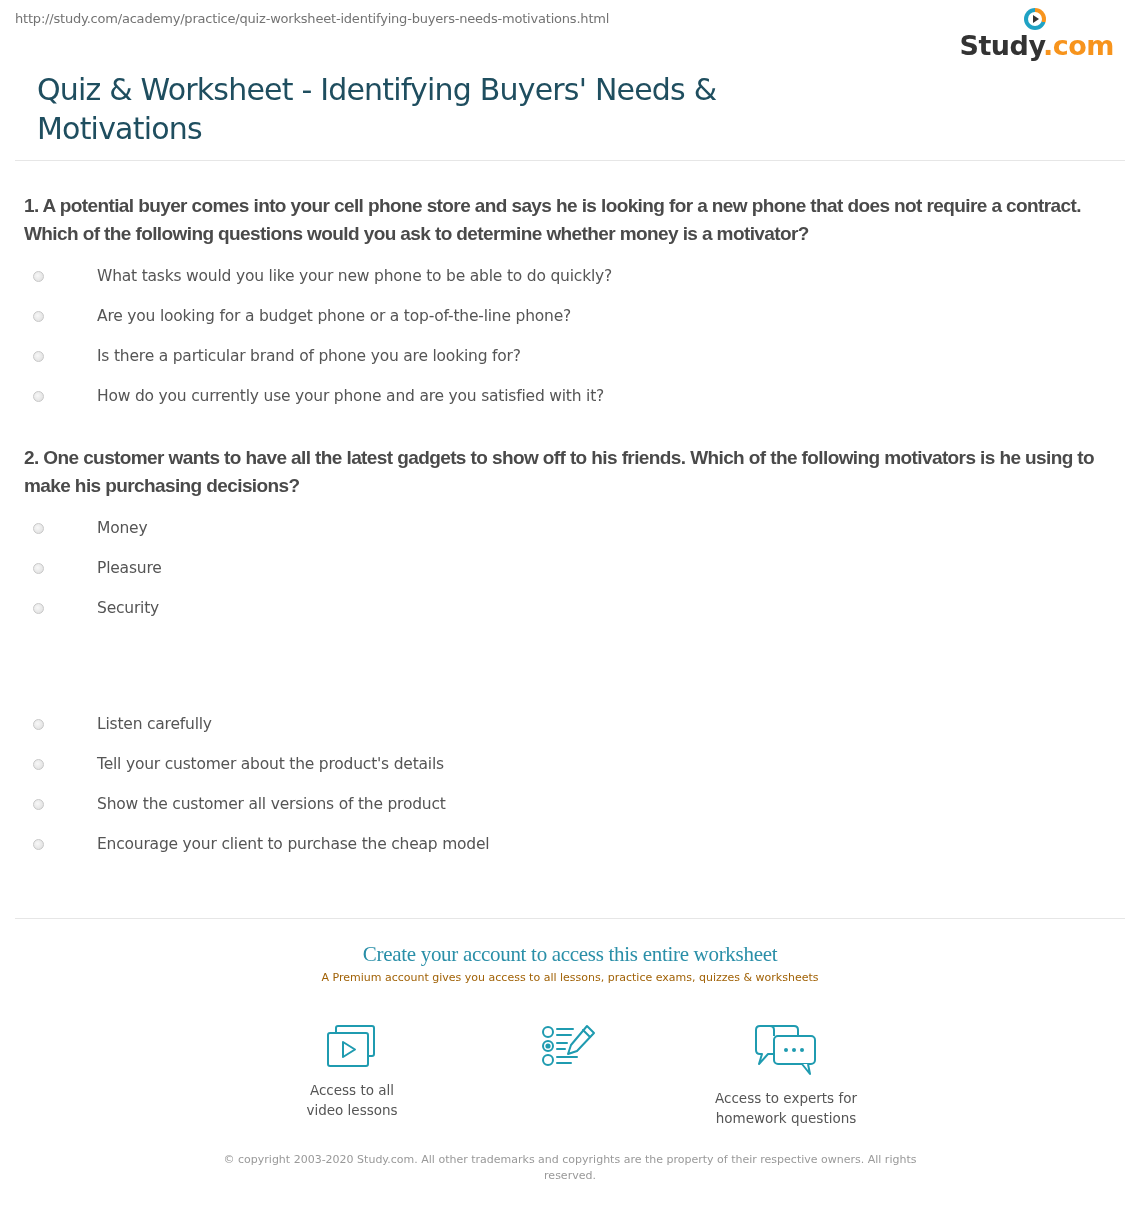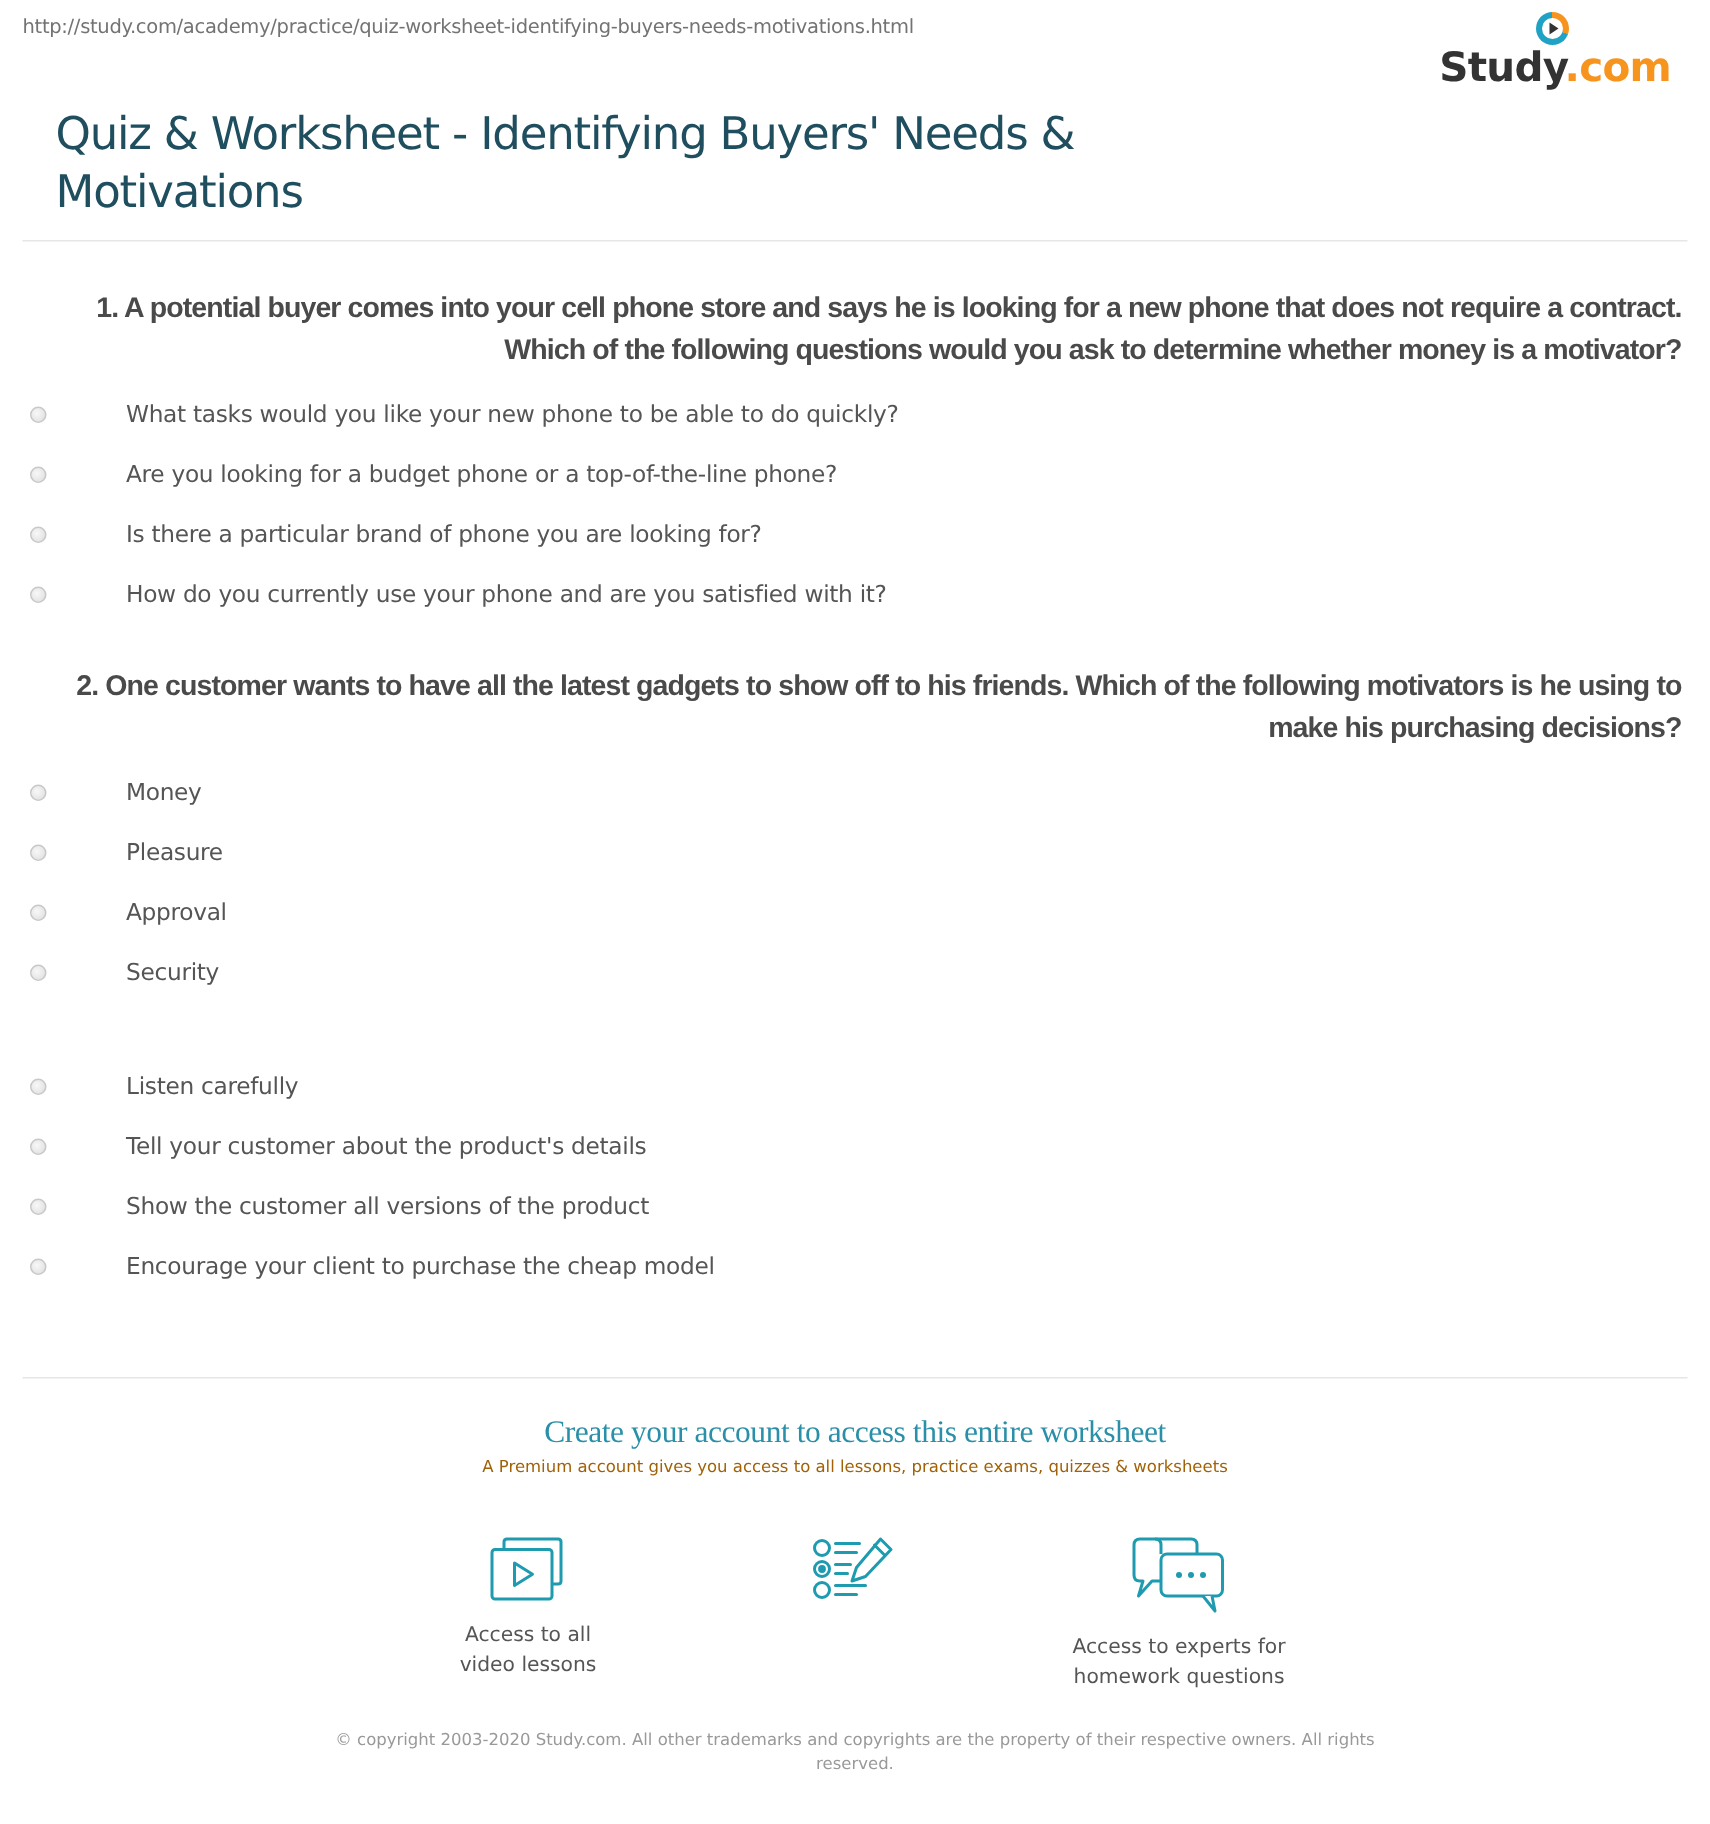--- a/index.html
+++ b/index.html
@@ -15,21 +15,21 @@
     .logo-mark::after { content: ""; position: absolute; left: 9px; top: 7px; width: 0; height: 0;
       border-top: 4px solid transparent; border-bottom: 4px solid transparent; border-left: 6px solid #333; }
     .logo-text { font-family: "DejaVu Sans", sans-serif; font-size: 27px; font-weight: bold; color: #333; letter-spacing: -0.5px; }
     .logo-dot { color: #f7941d; }
 
     h1.title { position: absolute; left: 15px; top: 70px; width: 760px; font-family: "DejaVu Sans", sans-serif;
       font-size: 30px; line-height: 39px; font-weight: normal; color: #1f4e5f; letter-spacing: -0.8px; margin-left: 22px; }
 
     .hr { position: absolute; left: 15px; right: 15px; height: 1px; background: #e6e6e6; }
 
-    .question { position: absolute; left: 11px; width: 1110px; text-align: right; }
+    .question { position: absolute; left: 24px; width: 1110px; }
     .q-text { font-size: 19px; line-height: 28px; color: #4a4a4a; font-weight: bold; letter-spacing: -0.6px; font-family: "Liberation Sans", sans-serif; }
     .options { margin-top: 8px; }
     .option { display: flex; align-items: center; height: 40px; }
     .radio { width: 11px; height: 11px; border-radius: 50%; border: 1px solid #c8c8c8;
       background: radial-gradient(circle at 40% 40%, #f8f8f8, #dcdcdc); margin-left: 9px; margin-right: 21px; flex: none; }
     .opt-label { font-size: 15.5px; color: #555; letter-spacing: -0.2px; margin-left: 32px; }
 
     .cta { position: absolute; left: 0; width: 1140px; text-align: center; }
     .cta-title { font-size: 21px; color: #2a8fa8; font-weight: normal; letter-spacing: -0.3px; font-family: Liberation Serif, serif; }
     .cta-sub { margin-top: 4px; font-size: 11px; color: #a16207; }
@@ -80,24 +80,20 @@
 <div class="question" style="top:444px">
   <div class="q-text">2. One customer wants to have all the latest gadgets to show off to his friends. Which of the following motivators is he using to make his purchasing decisions?</div>
   <div class="options">
     <div class="option">
       <span class="radio"></span>
       <span class="opt-label">Money</span>
     </div>
     <div class="option">
       <span class="radio"></span>
       <span class="opt-label">Pleasure</span>
-    </div>
-    <div class="option">
-      <span class="radio"></span>
-      <span class="opt-label">Approval</span>
     </div>
     <div class="option">
       <span class="radio"></span>
       <span class="opt-label">Security</span>
     </div>
   </div>
 </div>
 
 <div class="question" style="top:696px">
   <div class="options">

